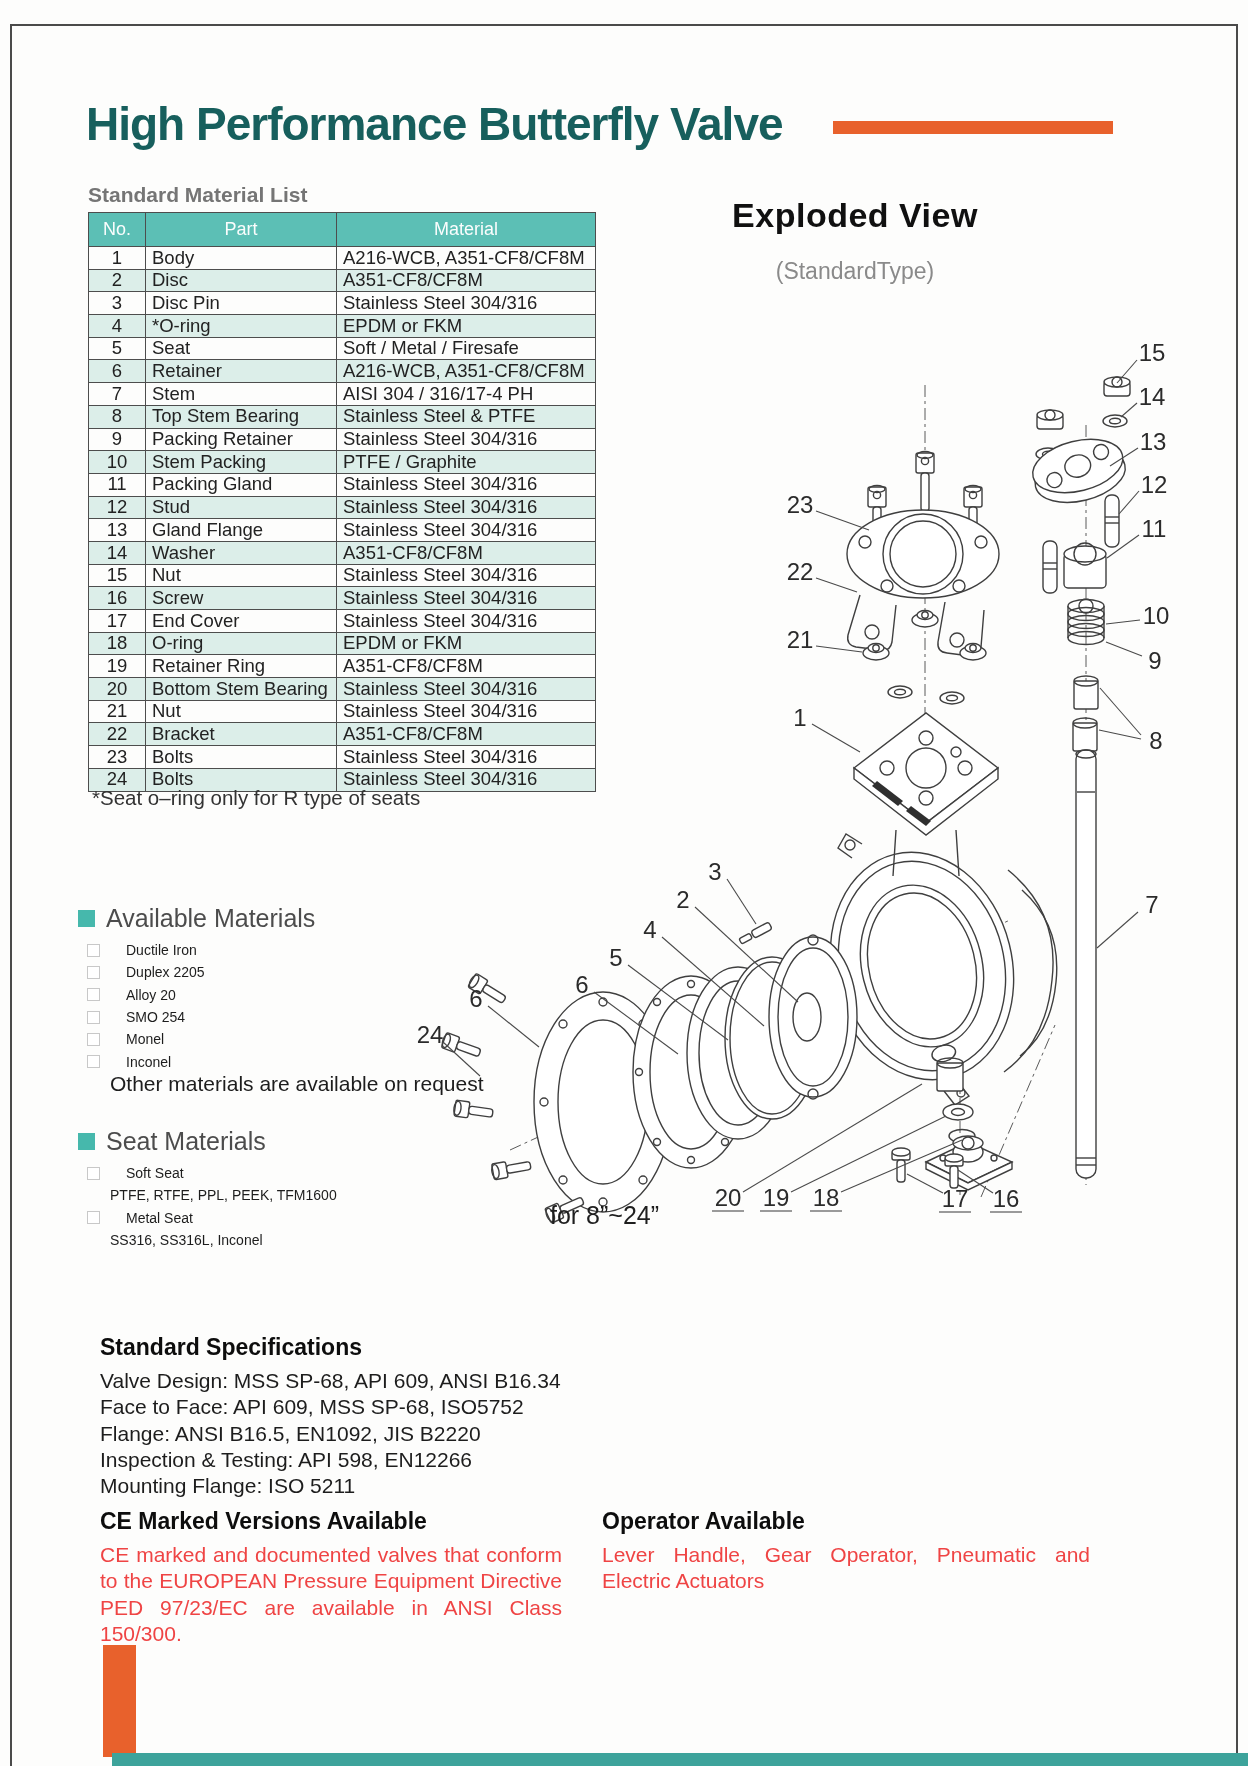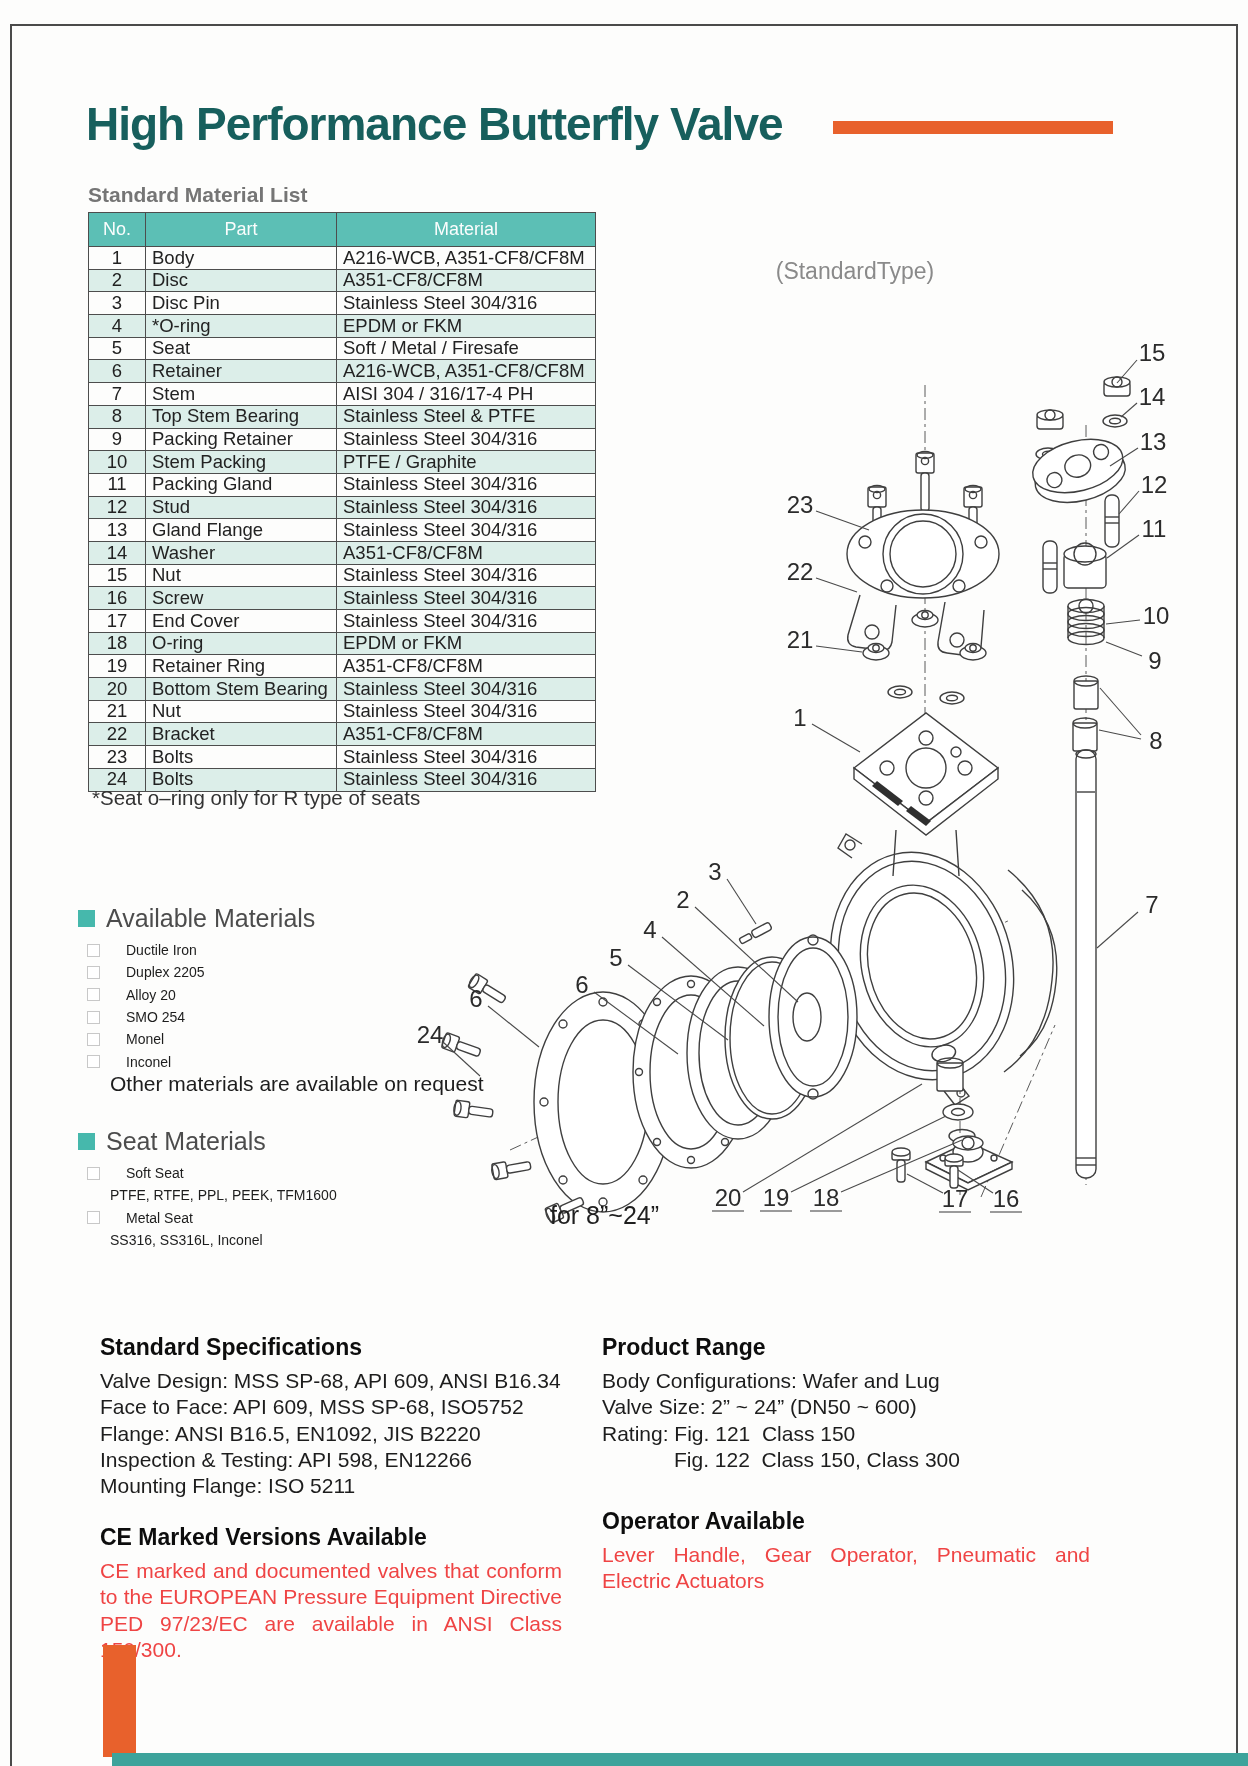--- a/index.html
+++ b/index.html
@@ -243,20 +243,21 @@
         </li>
         <li style="margin-left: 32px;">PTFE, RTFE, PPL, PEEK, TFM1600</li>
         <li>
           <span class="li-sq"></span>
           <span>Metal Seat</span>
         </li>
         <li style="margin-left: 32px;">SS316, SS316L, Inconel</li>
       </ul>
   </div>
 
+  <div class="ev-heading">Exploded View</div>
   <div class="ev-sub">(StandardType)</div>
 
   <svg class="diagram" viewBox="0 0 815 950">
     <defs>
       <g id="screwV">
         <rect x="-9" y="0" width="18" height="20" rx="2" class="df"></rect>
         <ellipse cx="0" cy="2" rx="8" ry="3.5" class="d"></ellipse>
         <circle cx="0" cy="8" r="3.6" class="d"></circle>
         <rect x="-4" y="20" width="8" height="38" rx="3" class="df"></rect>
       </g>
@@ -525,31 +526,22 @@
     <p class="b-heading">Standard Specifications</p>
     <div>
         <div class="b-line">Valve Design: MSS SP-68, API 609, ANSI B16.34</div>
         <div class="b-line">Face to Face: API 609, MSS SP-68, ISO5752</div>
         <div class="b-line">Flange: ANSI B16.5, EN1092, JIS B2220</div>
         <div class="b-line">Inspection &amp; Testing: API 598, EN12266</div>
         <div class="b-line">Mounting Flange: ISO 5211</div>
       </div>
   </div>
 
-  <div class="bsec" style="left:602px;top:1334px;width:500px;">
-    <p class="b-heading">Product Range</p>
-    <div>
-        <div class="b-line">Body Configurations: Wafer and Lug</div>
-        <div class="b-line">Valve Size: 2” ~ 24” (DN50 ~ 600)</div>
-        <div class="b-line">Rating: Fig. 121  Class 150</div>
-        <div class="b-line indent2">Fig. 122  Class 150, Class 300</div>
-      </div>
-  </div>
-
-  <div class="bsec" style="left:100px;top:1508px;width:462px;margin-top:16px;">
+
+  <div class="bsec" style="left:100px;top:1508px;width:462px;">
     <p class="b-heading">CE Marked Versions Available</p>
     <p class="b-par">CE marked and documented valves that conform to the EUROPEAN Pressure Equipment Directive PED 97/23/EC are available in ANSI Class 150/300.</p>
   </div>
 
   <div class="bsec" style="left:602px;top:1508px;width:488px;">
     <p class="b-heading">Operator Available</p>
     <p class="b-par">Lever Handle, Gear Operator, Pneumatic and Electric Actuators</p>
   </div>
 
   <div class="orange-block"></div>

